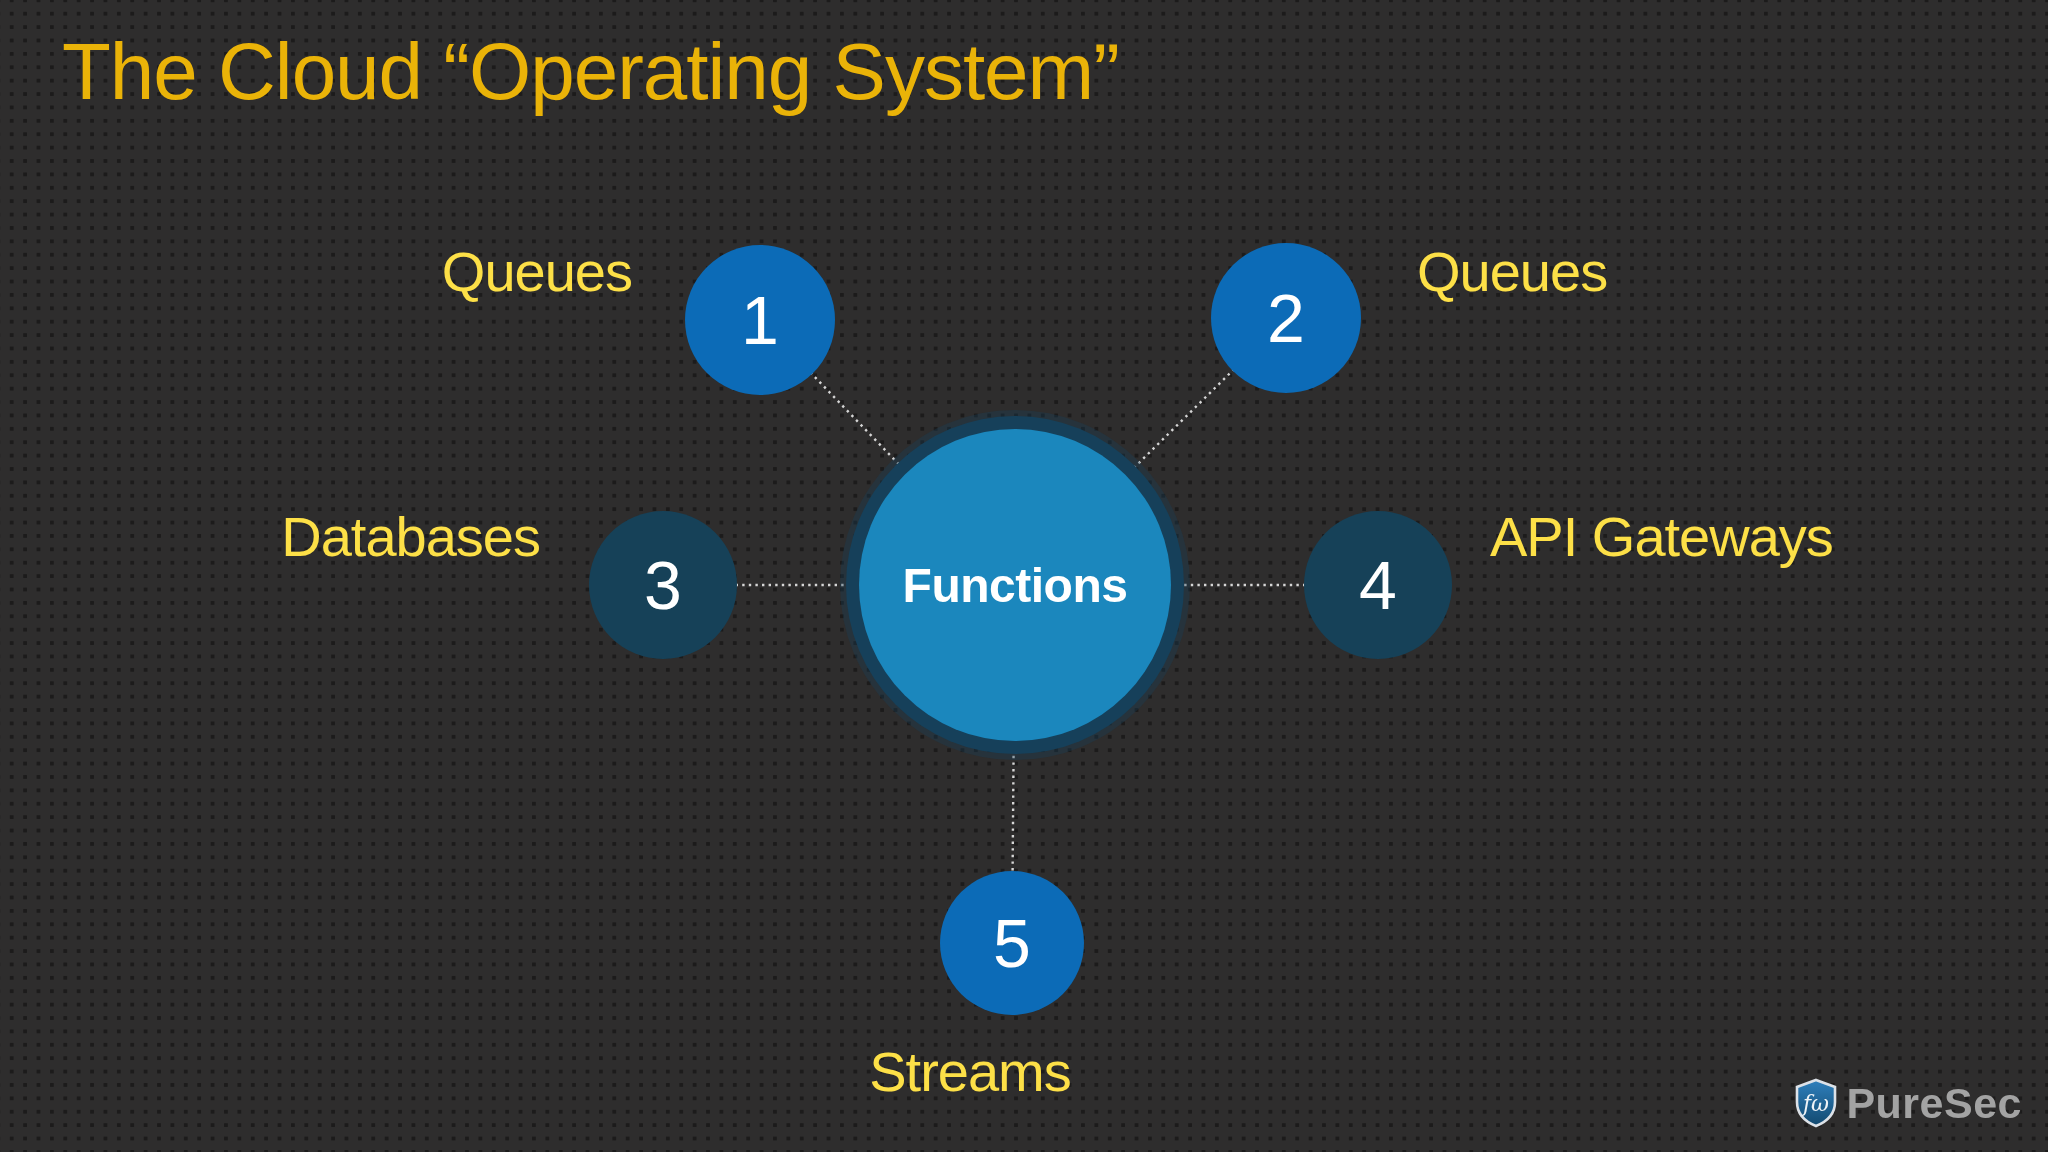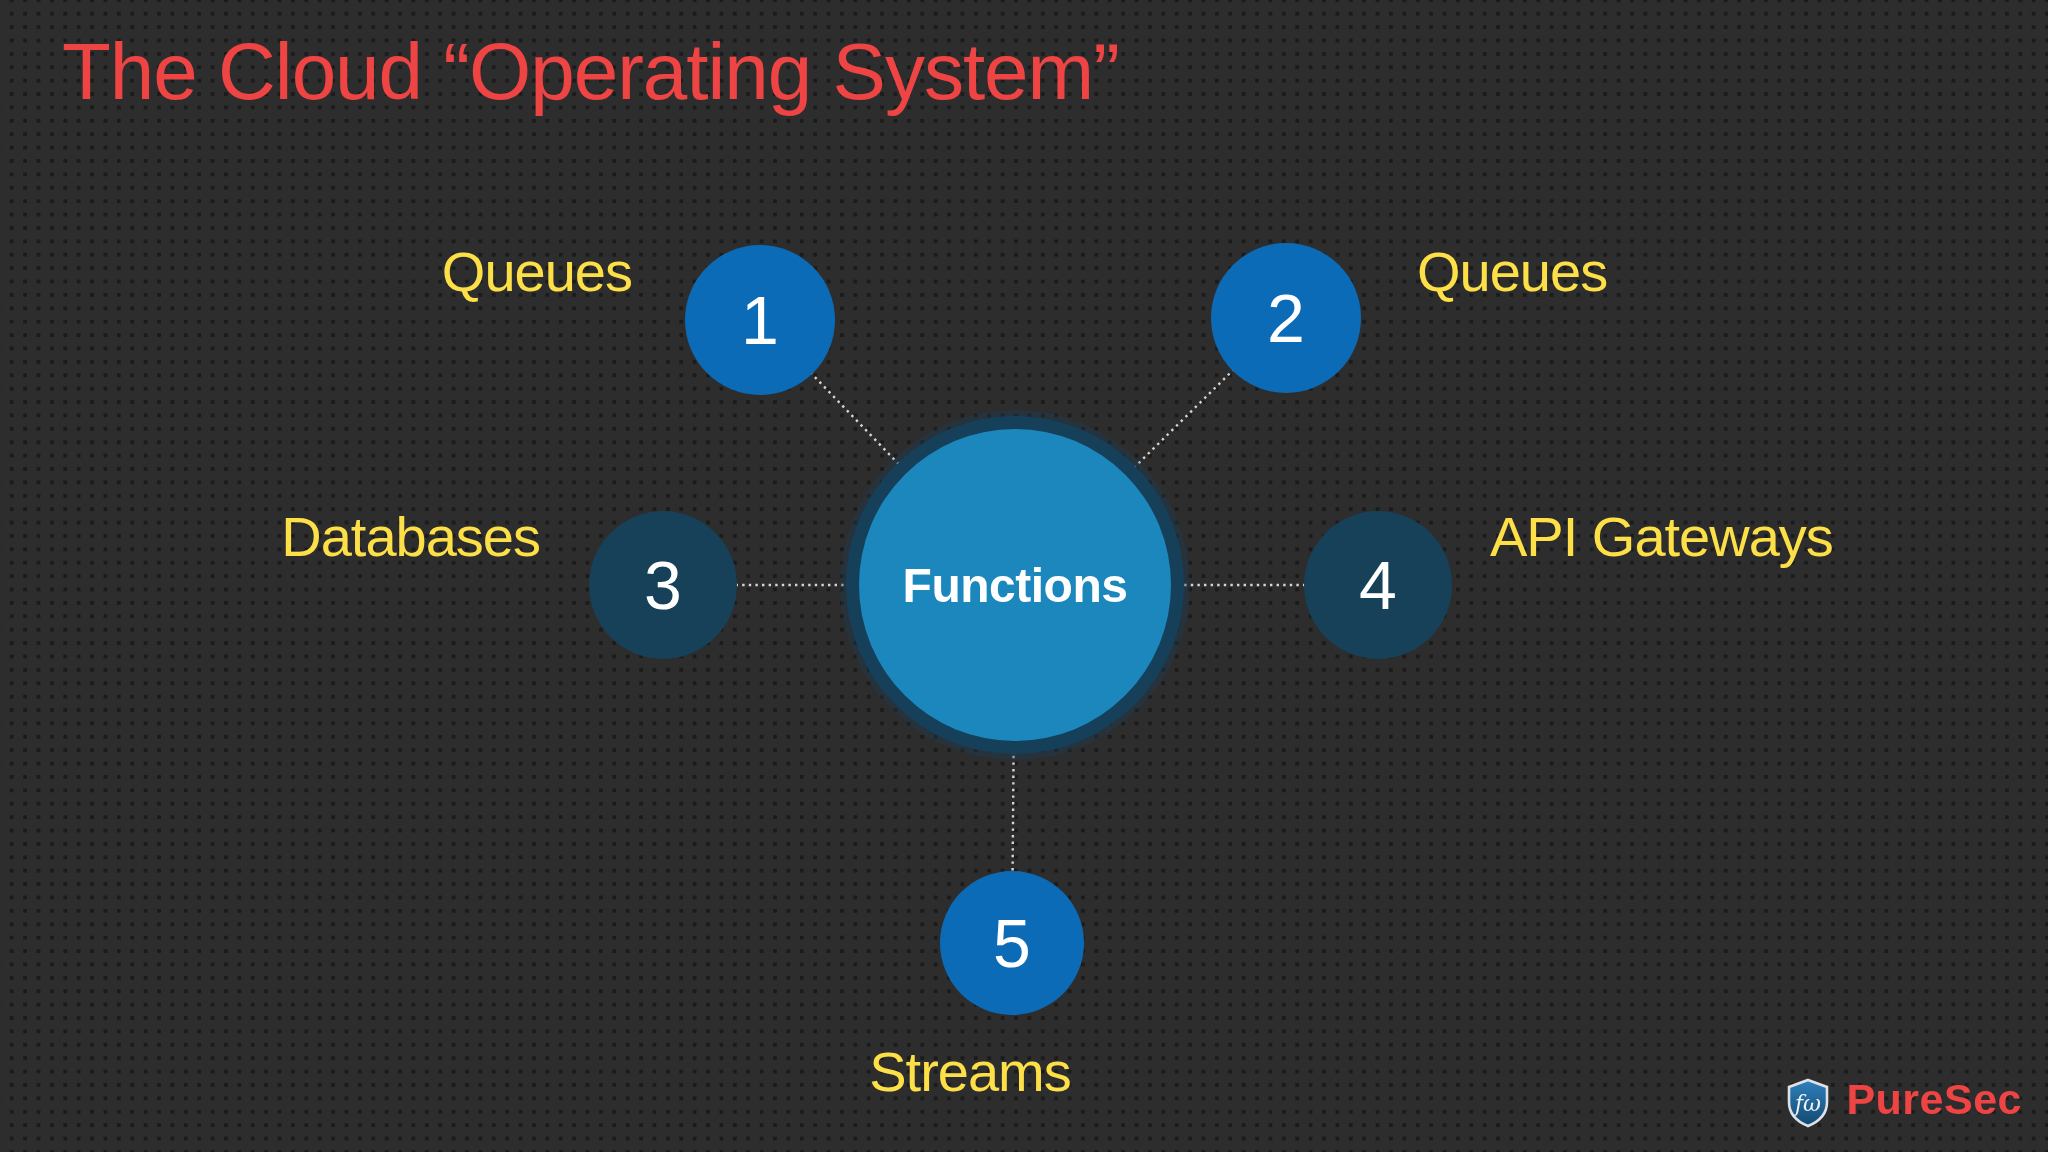--- a/index.html
+++ b/index.html
@@ -7,21 +7,21 @@
     width:2048px;height:1152px;overflow:hidden;position:relative;
     font-family:"Liberation Sans","DejaVu Sans",sans-serif;
     background-color:#2e2d2d;
     background-image:radial-gradient(circle,#1c1b1b 2px,rgba(28,27,27,0) 2.4px);
     background-size:13.4px 13.4px;
     background-position:5px 7px;
   }
   .stage{position:absolute;inset:0;}
   .slide-title{
     position:absolute;left:62px;top:26px;
-    font-size:80px;font-weight:400;color:#ef4444;letter-spacing:-1px;
+    font-size:80px;font-weight:400;color:#eab308;letter-spacing:-1px;
     white-space:nowrap;
     text-align:center;
   }
   svg.connectors{position:absolute;left:0;top:0;}
   .node{
     position:absolute;border-radius:50%;
     display:flex;align-items:center;justify-content:center;
     color:#ffffff;
   }
   .node .num{font-size:68px;font-weight:400;line-height:1;}
@@ -42,24 +42,24 @@
     position:absolute;color:#fde047;font-size:56px;font-weight:400;
     letter-spacing:-1px;white-space:nowrap;line-height:1.2;
   }
   .lbl-queues{right:1416px;top:238px;text-align:right;}
   .lbl-storage{left:1417px;top:238px;}
   .lbl-databases{right:1508px;top:503px;text-align:right;}
   .lbl-api{left:1490px;top:503px;}
   .lbl-streams{left:970px;top:1038px;transform:translateX(-50%);text-align:center;}
   .logo{
     position:absolute;right:26px;bottom:24px;
-    display:flex;align-items:flex-start;gap:15px;
+    display:flex;align-items:center;gap:7px;
   }
   .logo-text{
-    color:#ef4444;font-size:43px;font-weight:700;letter-spacing:0.5px;
+    color:#a3a3a3;font-size:43px;font-weight:700;letter-spacing:0.5px;
     line-height:1;
   }
 </style>
 </head>
 <body>
 
 <div class="stage">
 
   <div class="slide-title">The Cloud “Operating System”</div>
 

